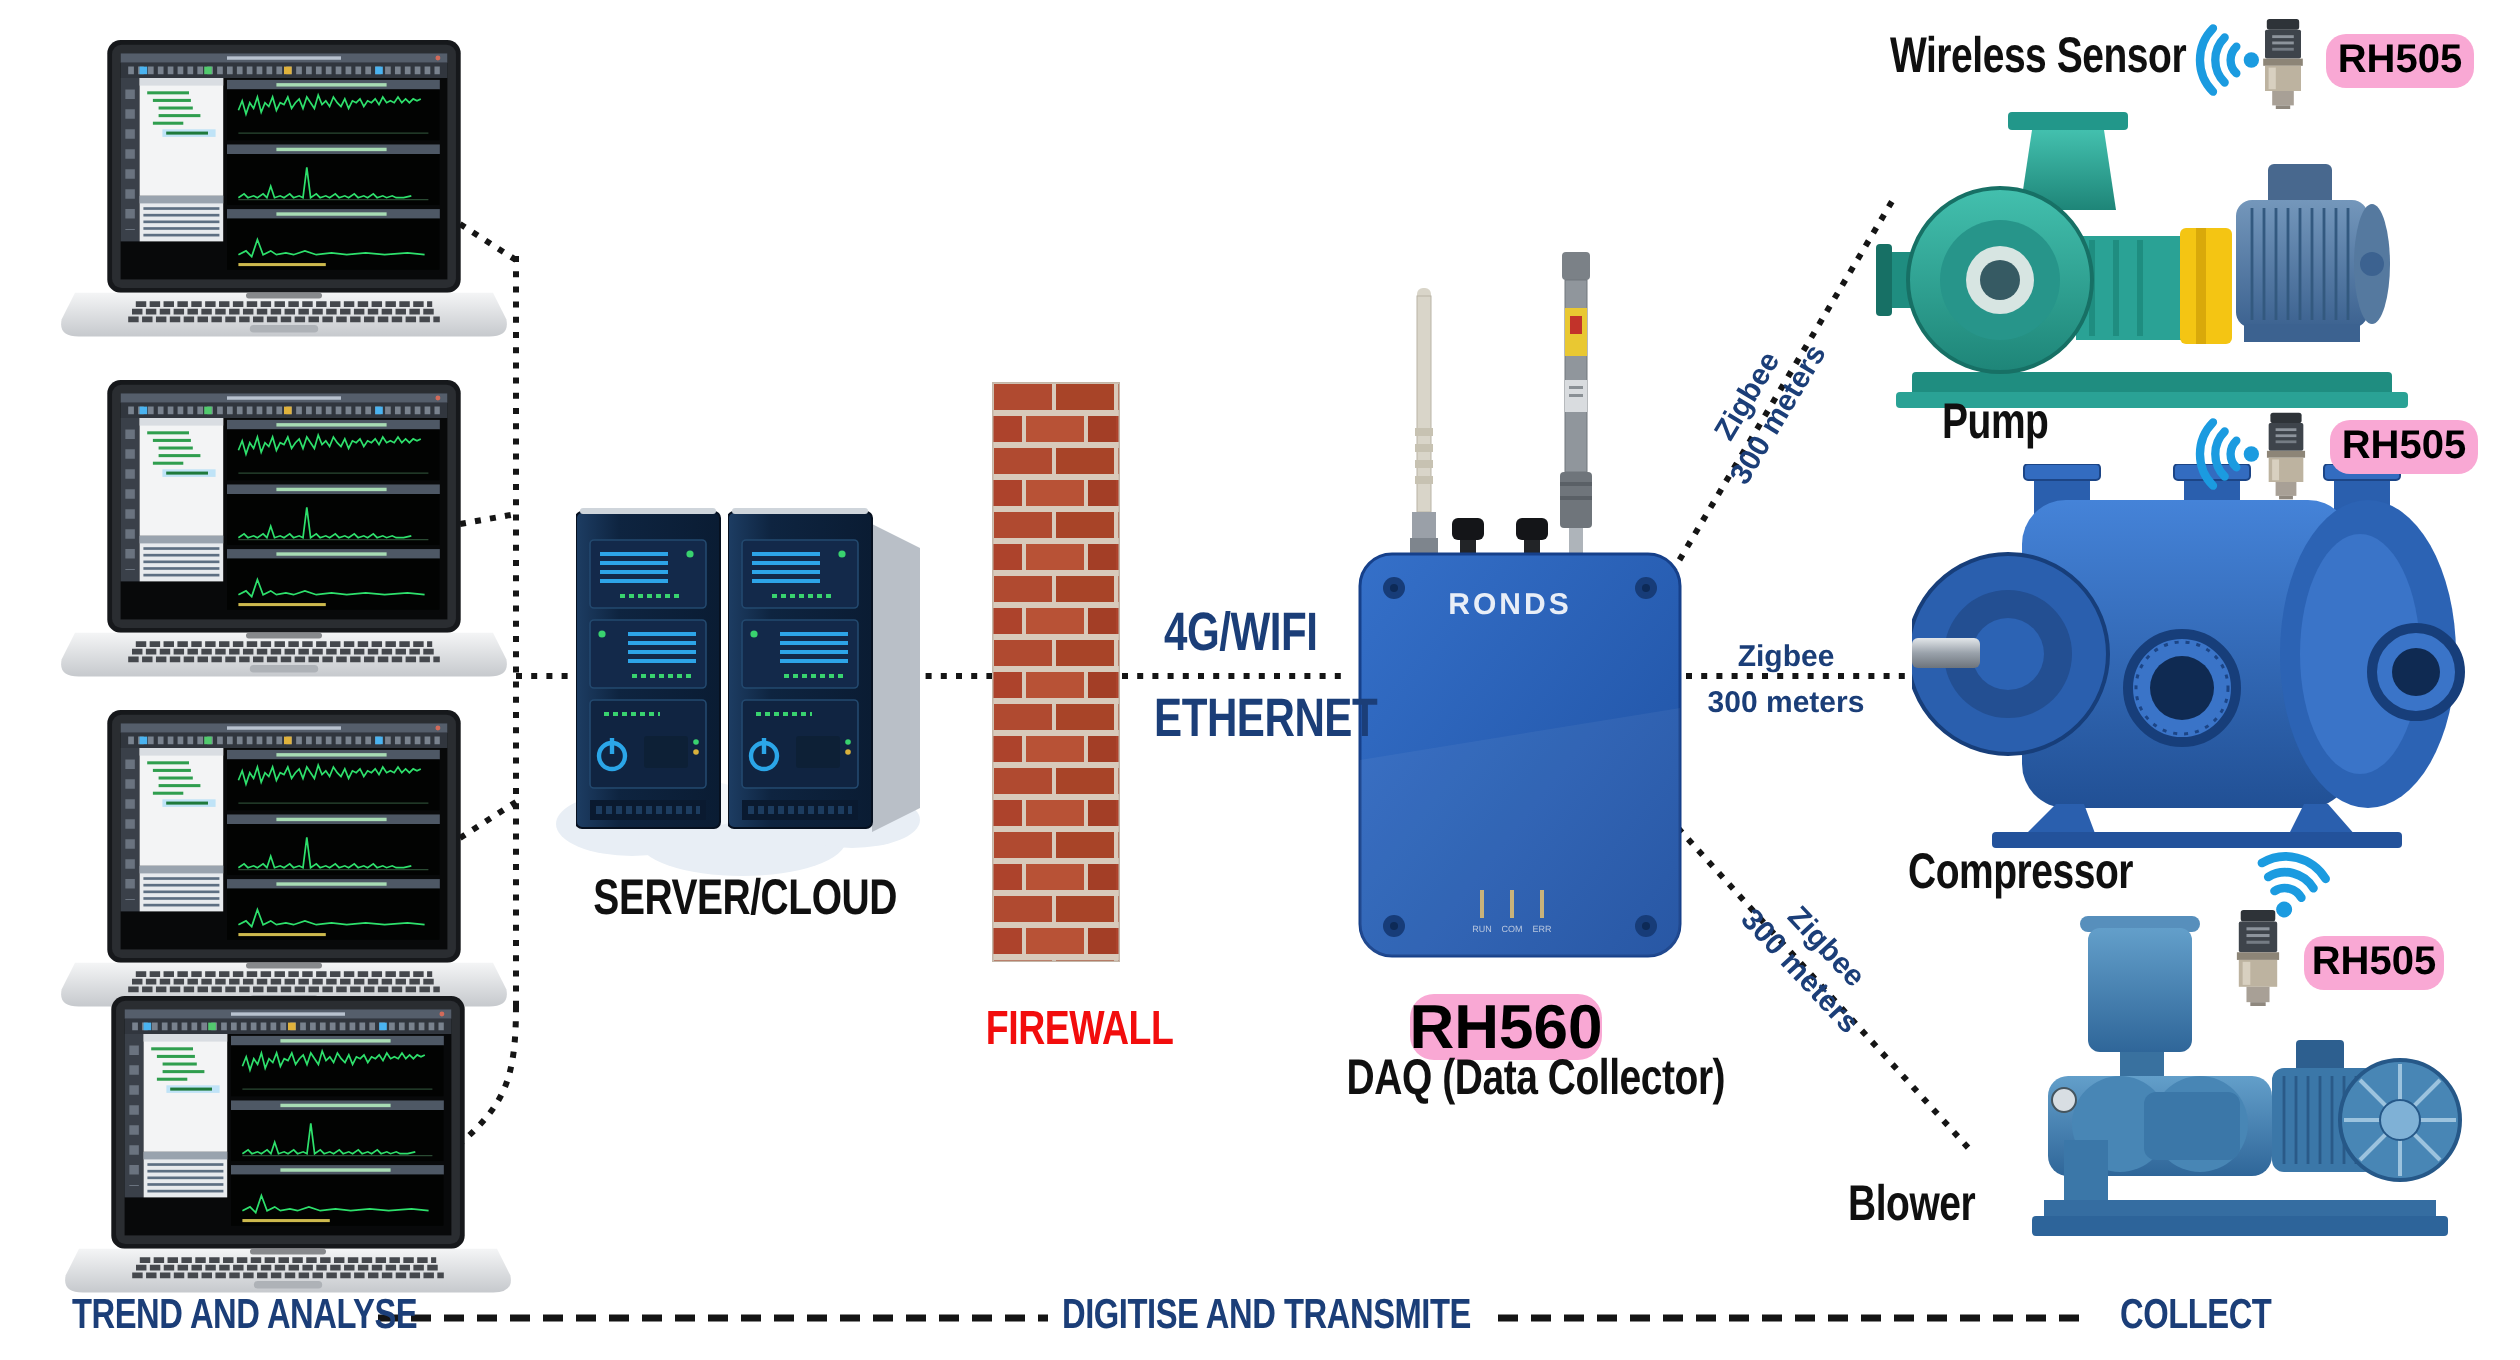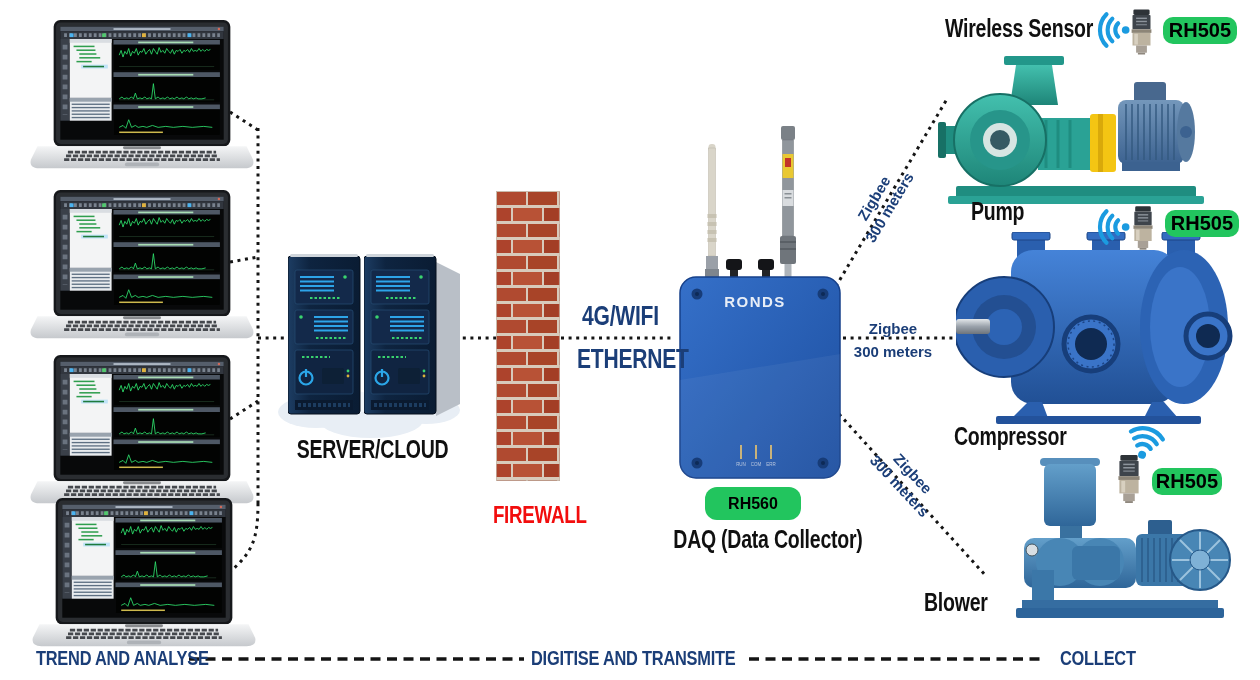--- a/index.html
+++ b/index.html
@@ -5,21 +5,21 @@
   html,body{margin:0;padding:0;background:#fff;}
   #canvas{position:relative;width:1260px;height:680px;background:#ffffff;overflow:hidden;
           font-family:"Liberation Sans",sans-serif;}
   .abs{position:absolute;}
   .cond{font-weight:800;white-space:nowrap;transform:scaleX(.78);transform-origin:left center;
         letter-spacing:-.3px;line-height:1;}
   .cond.centered{transform-origin:center center;text-align:center;}
   .label-black{color:#101010;}
   .label-navy{color:#1b3e78;}
   .label-red{color:#f20d0d;}
-  .badge{position:absolute;background:#22c55e;border-radius:10px;display:flex;align-items:center;
+  .badge{position:absolute;background:#f9a8d4;border-radius:10px;display:flex;align-items:center;
          justify-content:center;font-weight:800;color:#000;white-space:nowrap;}
   .zigbee{position:absolute;color:#1b3e78;font-weight:700;font-size:15px;text-align:center;
           line-height:1.2;white-space:nowrap;}
   .connectors{position:absolute;left:0;top:0;z-index:1;pointer-events:none;}
   .art{z-index:2;}
   .txt{z-index:3;}
   svg{display:block;}
 </style>
 </head>
 <body>
@@ -298,21 +298,21 @@
     <text x="100" y="189" text-anchor="middle" font-family="Liberation Sans, sans-serif" font-size="15" font-weight="bold" letter-spacing="1.5" fill="#e8eef7">RONDS</text>
     <g>
       <rect x="85" y="327" width="2" height="14" fill="#c8b27a"></rect>
       <rect x="100" y="327" width="2" height="14" fill="#c8b27a"></rect>
       <rect x="115" y="327" width="2" height="14" fill="#c8b27a"></rect>
       <text x="86" y="348" text-anchor="middle" font-size="4.5" fill="#b8c6de" font-family="Liberation Sans, sans-serif">RUN</text>
       <text x="101" y="348" text-anchor="middle" font-size="4.5" fill="#b8c6de" font-family="Liberation Sans, sans-serif">COM</text>
       <text x="116" y="348" text-anchor="middle" font-size="4.5" fill="#b8c6de" font-family="Liberation Sans, sans-serif">ERR</text>
     </g>
   </svg>
-  <div class="badge txt" style="left:705px;top:487px;width:96px;height:33px;font-size:16px;border-radius:12px">RH560</div>
+  <div class="badge txt" style="left:705px;top:497px;width:96px;height:33px;font-size:31px;border-radius:12px">RH560</div>
   <div class="abs txt cond centered label-black" style="left:648px;top:527px;width:230px;font-size:25px">DAQ (Data Collector)</div>
 
   <div class="zigbee txt" style="left:822px;top:185px;width:120px;transform:rotate(-59deg)">
     <div>Zigbee</div>
     <div>300 meters</div>
   </div>
   <div class="zigbee txt" style="left:833px;top:320px;width:120px">Zigbee</div>
   <div class="zigbee txt" style="left:833px;top:343px;width:120px">300 meters</div>
   <div class="zigbee txt" style="left:846px;top:462px;width:120px;transform:rotate(47deg)">
     <div>Zigbee</div>

